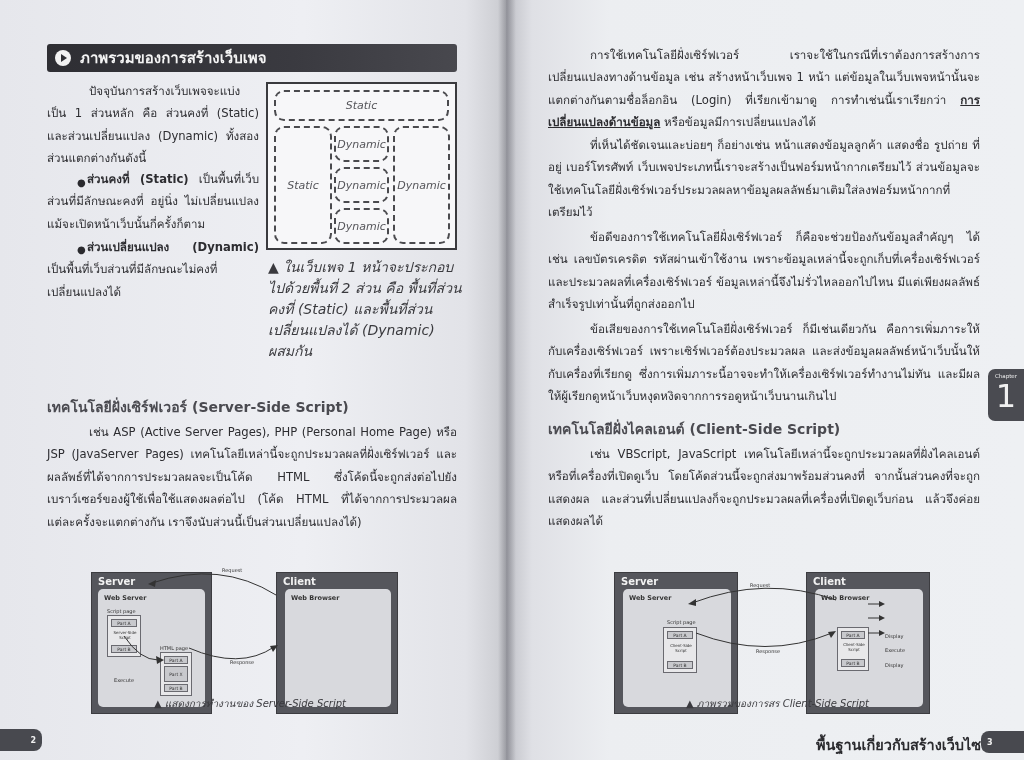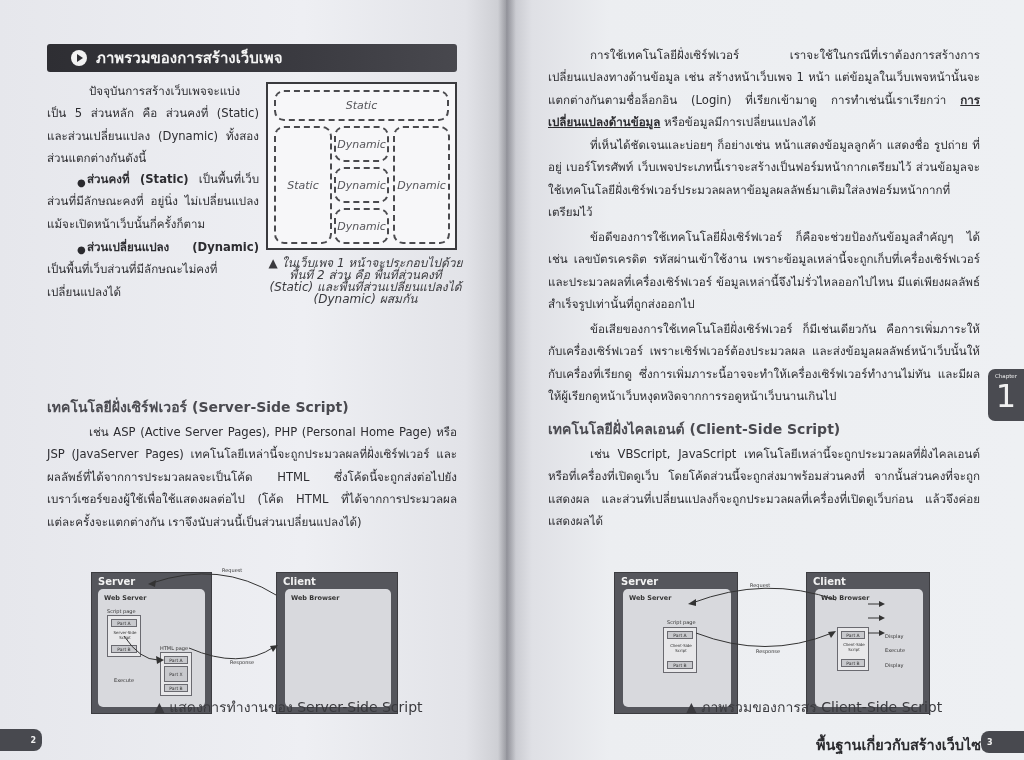--- a/index.html
+++ b/index.html
@@ -4,69 +4,69 @@
   <style>
     * { box-sizing: border-box; margin: 0; padding: 0; }
     html, body { width: 1024px; height: 760px; overflow: hidden; background: #e9eaee; }
     body { position: relative; font-family: "DejaVu Sans", sans-serif; color: #2a2a2e; }
 
     .page { position: absolute; top: 0; height: 760px; }
     .page-left { left: 0; width: 506px; background: linear-gradient(90deg, #e6e7ec 0%, #eeeff3 60%, #e2e3e8 92%, #c9cacf 100%); }
     .page-right { left: 506px; width: 518px; background: linear-gradient(90deg, #bfc0c6 0%, #dfe0e5 5%, #eceef1 20%, #eef0f3 100%); padding-left: 8px; }
     .gutter { position: absolute; left: 498px; top: 0; width: 18px; height: 760px; background: linear-gradient(90deg, rgba(0,0,0,0) 0%, rgba(60,60,70,0.35) 50%, rgba(0,0,0,0) 100%); }
 
-    .section-bar { position: absolute; left: 47px; top: 44px; width: 410px; height: 28px; background: linear-gradient(90deg, #2e2e33, #3a3a40 60%, #48484e); border-radius: 3px; display: flex; align-items: center; padding-left: 24px; }
+    .section-bar { position: absolute; left: 47px; top: 44px; width: 410px; height: 28px; background: linear-gradient(90deg, #2e2e33, #3a3a40 60%, #48484e); border-radius: 3px; display: flex; align-items: center; padding-left: 8px; }
     .play-icon { width: 16px; height: 16px; border-radius: 50%; background: #f2f2f2; position: relative; margin-right: 9px; flex: none; }
     .play-icon::after { content: ""; position: absolute; left: 6px; top: 4px; border-left: 6px solid #2e2e33; border-top: 4px solid transparent; border-bottom: 4px solid transparent; }
     .section-title { color: #f4f4f4; font-size: 15px; font-weight: bold; }
 
     .p { position: absolute; font-size: 11.6px; line-height: 22.4px; text-align: justify; color: #2c2c30; }
     .p b { font-weight: bold; }
     .indent { text-indent: 42px; }
     .bullet-indent { text-indent: 40px; }
     .u { text-decoration: underline; font-weight: bold; }
 
     .heading { position: absolute; font-size: 14px; color: #4a4a50; }
 
     
     .sd-box { position: absolute; left: 266px; top: 82px; width: 191px; height: 168px; border: 2px solid #3a3a3e; background: #f7f7f9; }
     .dash { position: absolute; border: 2px dashed #4a4a4e; border-radius: 10px; display: flex; align-items: center; justify-content: center; font-size: 11px; font-style: italic; color: #55555a; }
-    .sd-caption { position: absolute; left: 268px; top: 257px; width: 195px; font-size: 12px; line-height: 12px; font-style: italic; color: #3a3a3e; text-align: center; }
+    .sd-caption { position: absolute; left: 268px; top: 257px; width: 195px; font-size: 14px; line-height: 21px; font-style: italic; color: #3a3a3e; }
 
     
     .diag-panel { position: absolute; background: #55565c; border: 1px solid #3c3c40; margin-top: 32px; }
     .diag-panel .ptitle { position: absolute; left: 6px; top: 3px; font-size: 10px; font-weight: bold; color: #f2f2f2; }
     .diag-inner { position: absolute; background: #d8d9dd; border-radius: 5px; }
     .diag-inner .ititle { position: absolute; left: 6px; top: 5px; font-size: 6.5px; font-weight: bold; color: #333; }
     .mini { position: absolute; font-size: 5px; color: #333; }
     .docbox { position: absolute; border: 1px solid #6a6a70; background: #e8e8ea; }
     .partbox { position: absolute; border: 1px solid #6a6a70; background: #c8c9cd; font-size: 4.5px; color: #333; display: flex; align-items: center; justify-content: center; }
     .diag-svg { position: absolute; left: 0; top: 0; overflow: visible; pointer-events: none; }
-    .diag-caption { position: absolute; font-size: 14px; color: #3a3a3e; }
+    .diag-caption { position: absolute; font-size: 10px; font-style: italic; color: #3a3a3e; }
 
     .page-num { position: absolute; height: 22px; background: #48494f; color: #f0f0f0; font-size: 8px; font-weight: bold; display: flex; align-items: center; }
     .pn-left { left: 0; top: 729px; width: 42px; border-radius: 0 8px 8px 0; justify-content: flex-end; padding-right: 6px; }
     .pn-right { left: 981px; top: 731px; width: 43px; border-radius: 8px 0 0 8px; padding-left: 6px; }
     .footer-title { position: absolute; left: 816px; top: 733px; font-size: 14.5px; font-weight: bold; color: #2a2a2e; }
 
     .chapter-tab { position: absolute; left: 988px; top: 369px; width: 36px; height: 52px; background: #4a4b51; border-radius: 7px 0 0 7px; color: #f0f0f0; text-align: center; }
     .chapter-tab .cl { font-size: 5.5px; margin-top: 4px; }
     .chapter-tab .cn { font-size: 32px; line-height: 34px; font-weight: normal; }
   </style>
 </head>
 <body>
 
 <div class="page page-left">
 
   <div class="section-bar">
     <span class="play-icon"></span>
     <span class="section-title">ภาพรวมของการสร้างเว็บเพจ</span>
   </div>
 
-  <p class="p indent" style="left:47px; top:80px; width:212px;">ปัจจุบันการสร้างเว็บเพจจะแบ่งเป็น 5 ส่วนหลัก คือ ส่วนคงที่ (Static) และส่วนเปลี่ยนแปลง (Dynamic) ทั้งสองส่วนแตกต่างกันดังนี้</p>
+  <p class="p indent" style="left:47px; top:80px; width:212px;">ปัจจุบันการสร้างเว็บเพจจะแบ่งเป็น 1 ส่วนหลัก คือ ส่วนคงที่ (Static) และส่วนเปลี่ยนแปลง (Dynamic) ทั้งสองส่วนแตกต่างกันดังนี้</p>
 
   <p class="p bullet-indent" style="left:47px; top:168px; width:212px;"><b>ส่วนคงที่ (Static)</b><span> เป็นพื้นที่เว็บส่วนที่มีลักษณะคงที่ อยู่นิ่ง ไม่เปลี่ยนแปลง แม้จะเปิดหน้าเว็บนั้นกี่ครั้งก็ตาม</span></p>
 
   <p class="p bullet-indent" style="left:47px; top:236px; width:212px;"><b>ส่วนเปลี่ยนแปลง (Dynamic)</b><span> เป็นพื้นที่เว็บส่วนที่มีลักษณะไม่คงที่ เปลี่ยนแปลงได้</span></p>
 
   <span style="position:absolute; left:77px; top:177px; font-size:10px;">●</span>
   <span style="position:absolute; left:77px; top:244px; font-size:10px;">●</span>
 
   <div class="sd-box">
     <div class="dash" style="left:6px; top:6px; width:175px; height:31px;">Static</div>

